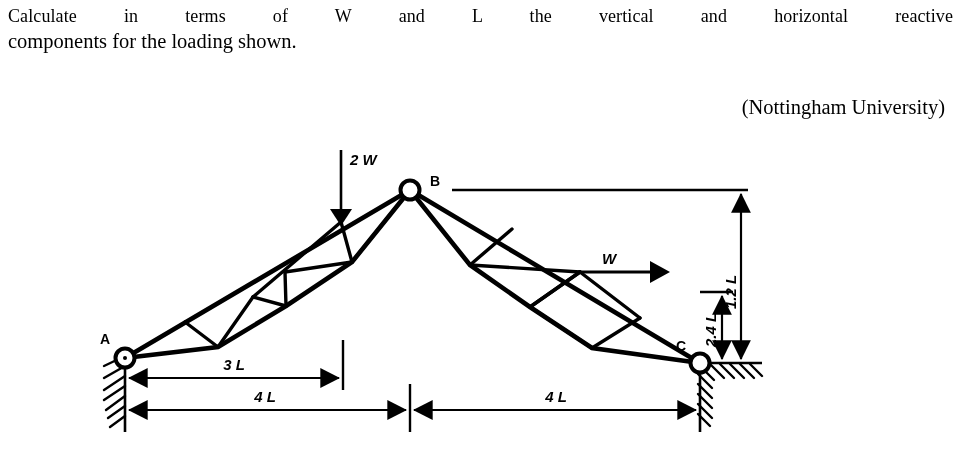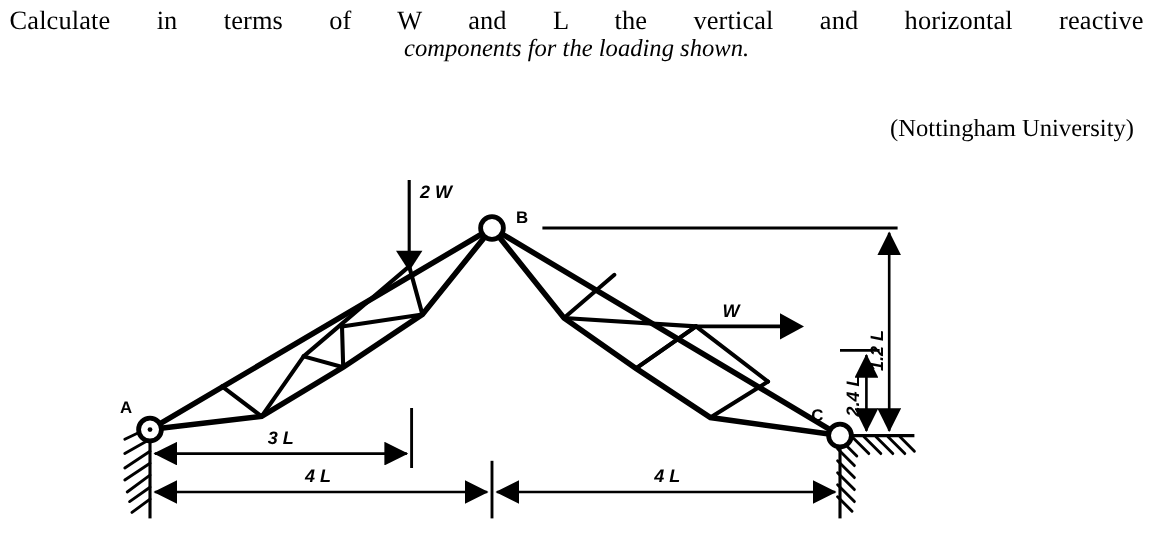--- a/index.html
+++ b/index.html
@@ -1,21 +1,21 @@
 <!DOCTYPE html>
 <html><head>
 <meta charset="utf-8">
 <style>
   html,body{margin:0;padding:0;background:#fff;}
   body{width:965px;height:450px;position:relative;overflow:hidden;
        font-family:"Liberation Serif",serif;color:#000;}
   #question{position:absolute;left:8px;top:4px;width:945px;}
-  #qline{font-size:22px;line-height:25px;text-align:justify;
+  #qline{font-size:18px;line-height:25px;text-align:justify;
          text-align-last:justify;letter-spacing:.1px;}
-  #qline2{font-size:20.5px;line-height:25px;text-align:center;font-style:italic;}
+  #qline2{font-size:20.5px;line-height:25px;text-align:left;}
   #source{position:absolute;right:20px;top:64px;font-size:20.5px;margin-top:32px;}
   #figure{position:absolute;left:0;top:110px;width:965px;height:340px;}
   svg{display:block;}
   .lbl{font-family:"Liberation Sans",sans-serif;font-weight:bold;
        font-style:italic;font-size:15px;fill:#000;}
   .lbl-pt{font-family:"Liberation Sans",sans-serif;font-weight:bold;
           font-style:normal;font-size:14px;fill:#000;}
 </style>
 </head>
 <body>

